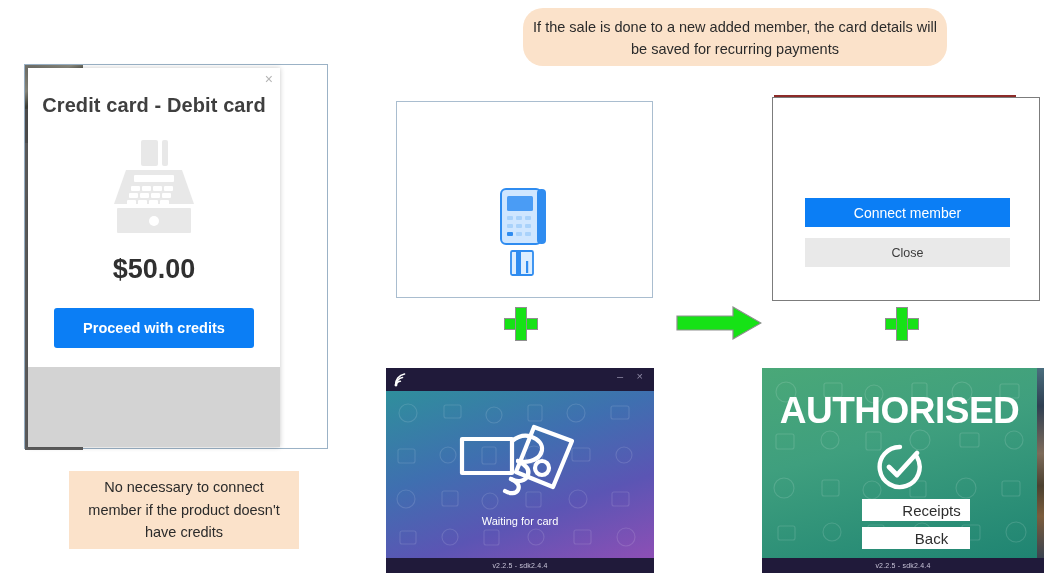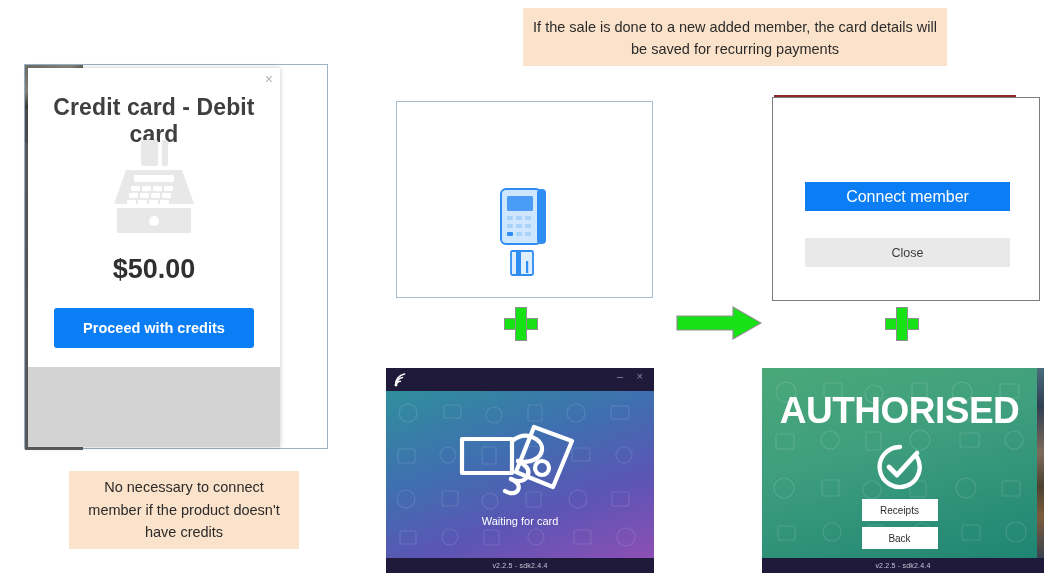--- a/index.html
+++ b/index.html
@@ -49,21 +49,21 @@
 
   .ic-dots{display:flex;gap:5px;}
   .ic-dots i{width:7px;height:7px;border-radius:50%;background:#9a9a9a;
       display:block;}
 
   
   #pay-modal{left:3px;top:3px;width:252px;height:379px;background:#ffffff;
              box-shadow:0 0 5px rgba(0,0,0,.22);}
   #modal-close{right:7px;top:4px;font-size:14px;color:#b4b4b4;
                line-height:1;cursor:default;}
-  #modal-title{top:26px;left:0;right:0;text-align:center;font-size:23px;
+  #modal-title{top:26px;left:0;right:0;text-align:center;font-size:20px;
                color:#3f3f3f;font-weight:700;letter-spacing:.1px;}
   #register-icon{left:50%;margin-left:-50px;top:70px;width:100px;height:96px;}
   #modal-amount{top:186px;left:0;right:0;text-align:center;font-size:27px;
                 color:#303030;font-weight:700;}
   #proceed-btn{left:26px;top:240px;width:200px;height:40px;background:#0b7ef5;
      color:#fff;font-size:14.5px;font-weight:700;border:none;border-radius:3px;
      display:flex;align-items:center;justify-content:center;cursor:pointer;}
   #member-strip{left:0;top:299px;width:252px;height:80px;background:#d3d3d3;}
 
   
@@ -73,22 +73,22 @@
      font-weight:700;color:#404040;}
   #pinpad-icon{left:50%;margin-left:-27px;top:85px;width:54px;height:90px;}
 
   
   #tx-wrap{left:772px;top:95px;width:268px;height:206px;}
   #tx-redbar{left:2px;top:0;width:172px;height:5px;background:#8d2b28;}
   #tx-redbar2{left:174px;top:0;width:70px;height:5px;background:#8d2b28;}
   #tx-card{left:0;top:2px;width:268px;height:204px;background:#fff;
      border:1.5px solid #7c7c7c;box-sizing:border-box;}
   #tx-title{left:24px;top:30px;font-size:16.5px;font-weight:700;color:#3f3f3f;}
-  #connect-btn{left:32px;top:84px;width:205px;height:29px;background:#0b7ef5;
-     color:#fff;font-size:16px;display:flex;align-items:center;
+  #connect-btn{left:32px;top:100px;width:205px;height:29px;background:#0b7ef5;
+     color:#fff;font-size:14px;display:flex;align-items:center;
      justify-content:center;border:none;cursor:pointer;}
   #close-btn{left:32px;top:140px;width:205px;height:29px;background:#e9e9e9;
      color:#3c3c3c;font-size:12.5px;display:flex;align-items:center;
      justify-content:center;border:none;cursor:pointer;}
 
   
   .plus{width:34px;height:34px;position:absolute;}
   .plus i{position:absolute;background:#16e216;border:1px solid #8f8f8f;
      box-sizing:border-box;}
   .plus i.h{left:0;top:11px;width:34px;height:12px;}
@@ -125,30 +125,30 @@
      background:linear-gradient(180deg,#4a6e7e 0%,#2f3f52 20%,#7d6b5a 45%,
                 #4b4130 62%,#7b5c3c 78%,#3a4350 100%);}
   #auth-body{left:0;top:0;width:275px;height:190px;
      background:linear-gradient(165deg,#4aa878 0%,#3f9f7e 40%,#1f8472 100%);}
   #auth-pattern{position:absolute;inset:0;opacity:.13;}
   #auth-word{position:absolute;left:0;top:22px;width:275px;text-align:center;
      color:#ffffff;font-size:37px;font-weight:700;letter-spacing:-0.5px;}
   #check-icon{position:absolute;left:50%;margin-left:-23px;top:76px;
      width:46px;height:46px;}
   .auth-btn{position:absolute;left:50%;margin-left:-38px;width:76px;height:22px;
-     background:#ffffff;color:#2e2e2e;font-size:10px;display:flex;
-     align-items:center;justify-content:center;cursor:pointer;}
+     background:#ffffff;color:#2e2e2e;font-size:15px;display:flex;
+     align-items:center;justify-content:center;cursor:pointer;padding-left:32px;}
   #auth-receipts{top:131px;}
   #auth-back{top:159px;}
   #auth-foot{left:0;top:190px;width:282px;height:15px;background:#201a3a;
      display:flex;align-items:center;justify-content:center;color:#c8c4d8;
      font-size:7px;letter-spacing:.2px;}
 
   
-  #callout-top{left:523px;top:8px;width:424px;height:58px;}
+  #callout-top{left:523px;top:8px;width:424px;height:58px;border-radius:20px;}
   #callout-bottom{left:69px;top:471px;width:230px;height:78px;
      display:flex;align-items:center;justify-content:center;}
 </style>
 </head>
 <body>
 
 <div class="abs callout" id="callout-top">If the sale is done to a new added member, the card details will be saved for recurring payments</div>
 
 <div class="abs" id="pos-shot">
 

